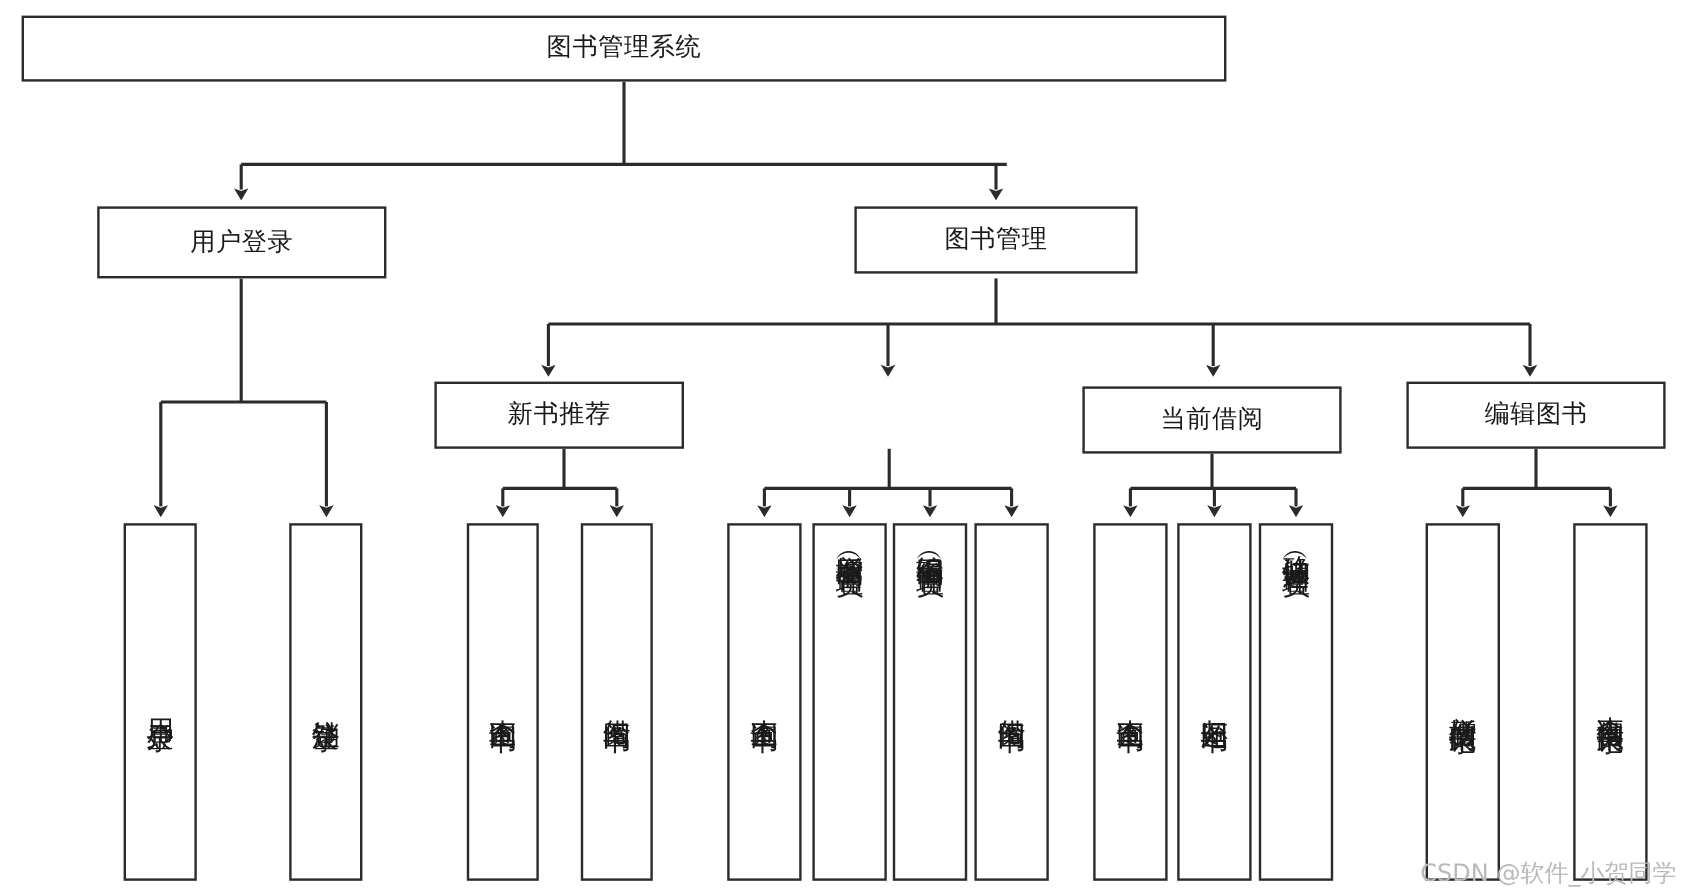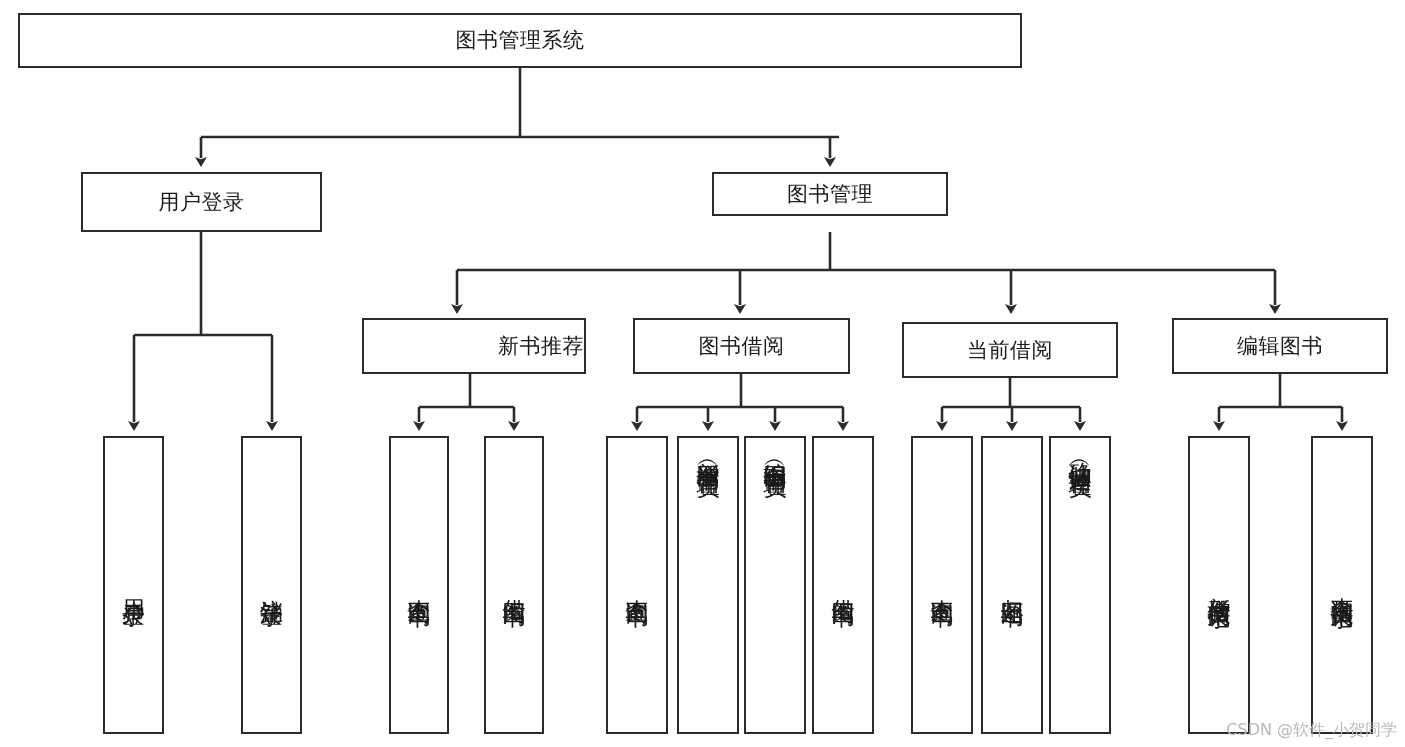--- a/index.html
+++ b/index.html
@@ -58,21 +58,21 @@
     line-height: 1.0;
   }
   .vert.centered {
     align-items: center;
     padding-top: 0;
   }
   #watermark {
     position: absolute;
     right: 8px;
     bottom: 6px;
-    font-size: 16px;
+    font-size: 20px;
     color: #b9b9b9;
     z-index: 5;
     white-space: nowrap;
     font-family: "DejaVu Sans", sans-serif;
   }
 </style>
 </head>
 <body>
 
 <div id="canvas">
@@ -127,29 +127,26 @@
     </g>
   </svg>
 
   <div class="node horiz" style="left:18px; top:13px; width:1004px; height:55px;">
     <span class="node-label">图书管理系统</span>
   </div>
 
   <div class="node horiz" style="left:81px; top:172px; width:241px; height:60px;">
     <span class="node-label">用户登录</span>
   </div>
-  <div class="node horiz" style="left:712px; top:172px; width:236px; height:44px;">
+  <div class="node horiz" style="left:712px; top:172px; width:236px; height:56px;">
     <span class="node-label">图书管理</span>
   </div>
 
-  <div class="node horiz" style="left:362px; top:318px; width:224px; height:56px;justify-content:flex-end;">
+  <div class="node horiz" style="left:362px; top:318px; width:208px; height:56px;">
     <span class="node-label">新书推荐</span>
-  </div>
-  <div class="node horiz" style="left:633px; top:318px; width:217px; height:56px;">
-    <span class="node-label">图书借阅</span>
   </div>
   <div class="node horiz" style="left:902px; top:322px; width:216px; height:56px;">
     <span class="node-label">当前借阅</span>
   </div>
   <div class="node horiz" style="left:1172px; top:318px; width:216px; height:56px;">
     <span class="node-label">编辑图书</span>
   </div>
 
   <div class="node vert centered" style="left:103px; top:436px; width:61px; height:298px;">
     <span class="node-label">用户登录</span>

